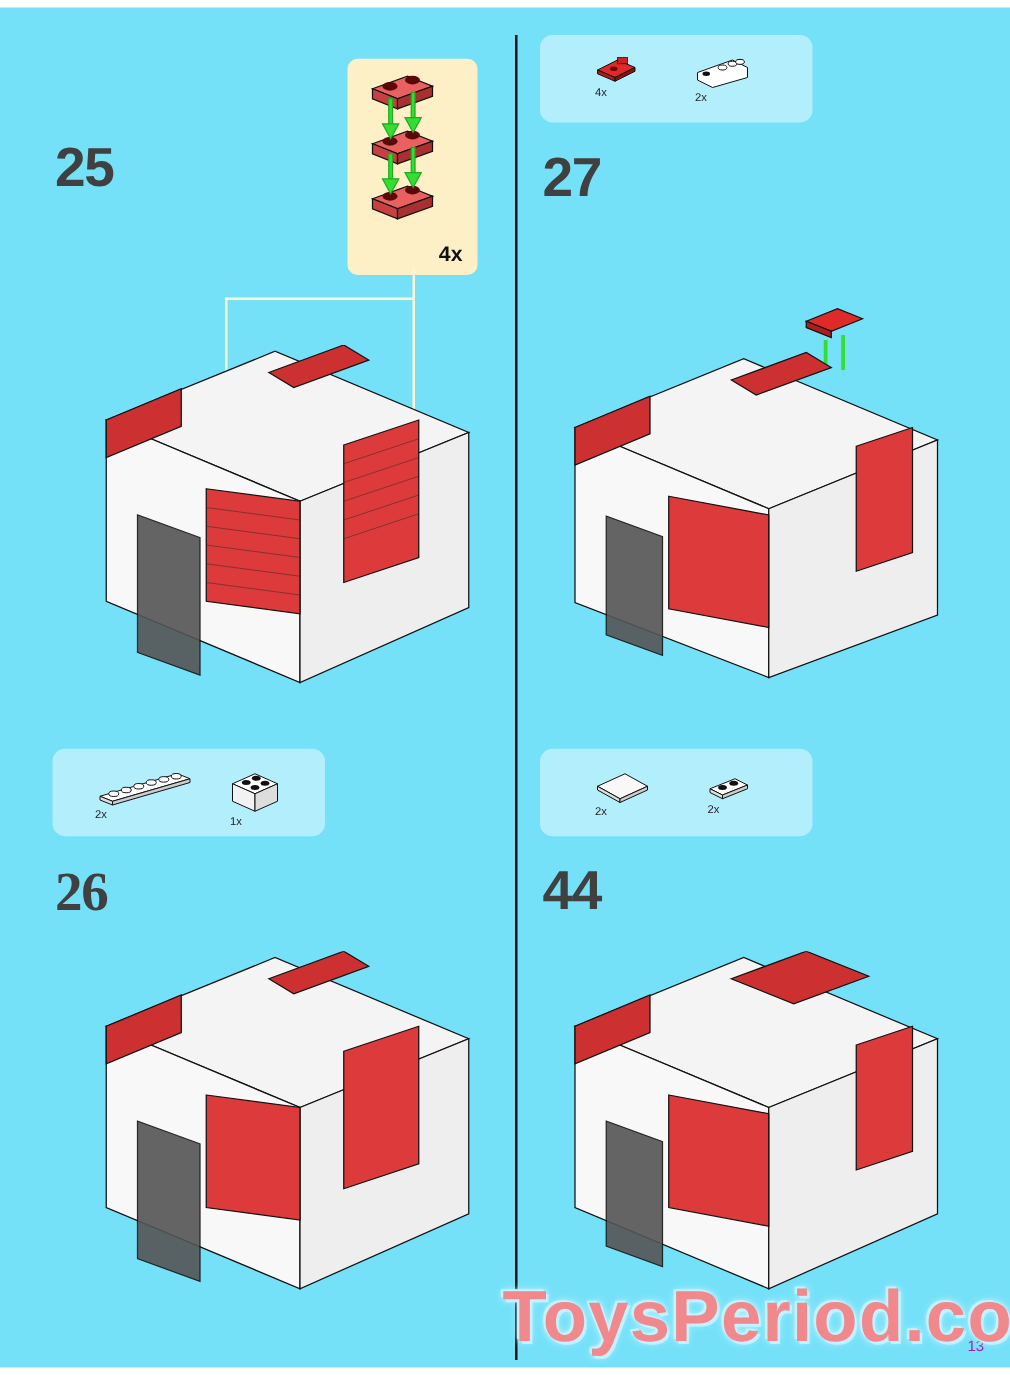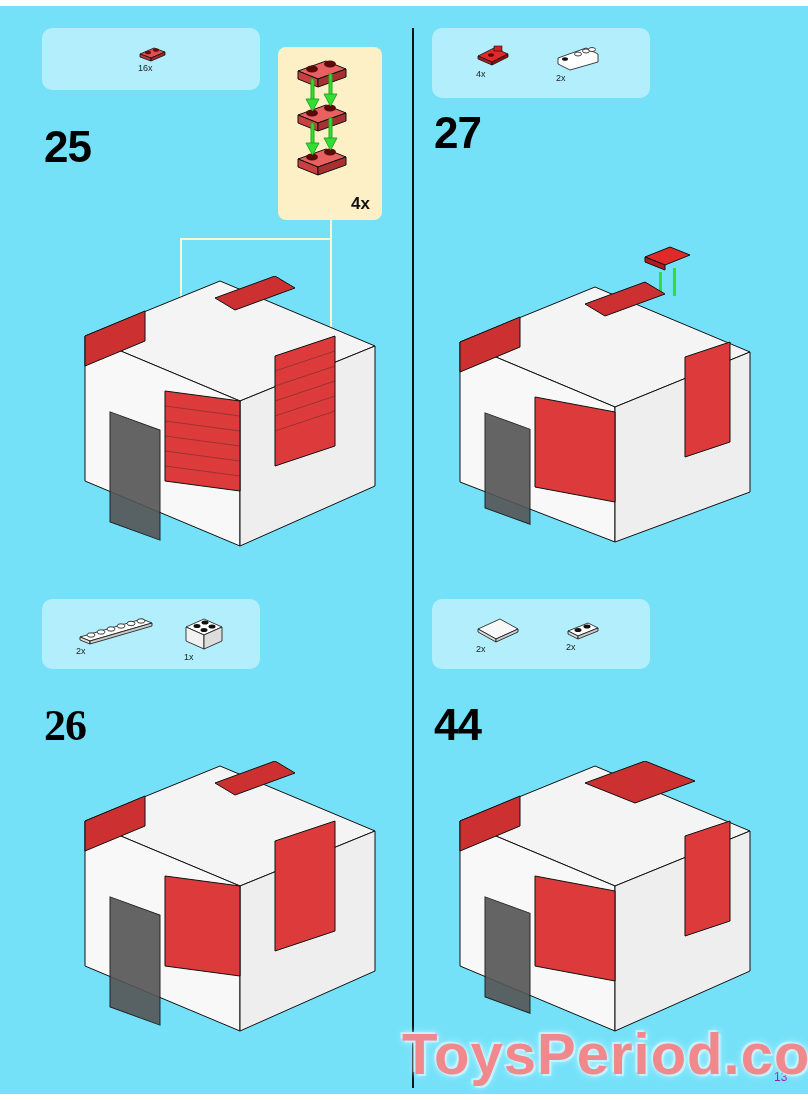--- a/index.html
+++ b/index.html
@@ -2,48 +2,36 @@
 <html><head>
 <meta charset="utf-8">
 <style>
   html,body{margin:0;padding:0;}
   body{width:808px;height:1100px;background:#ffffff;position:relative;overflow:hidden;font-family:"Liberation Sans",sans-serif;}
   .page{position:absolute;left:0;top:6px;width:808px;height:1088px;background:#74e1f9;}
   .divider{position:absolute;left:412px;top:22px;width:2px;height:1060px;background:#111;}
   .parts-box{position:absolute;background:#b3eefc;border-radius:10px;}
   .part{position:absolute;display:flex;flex-direction:column;align-items:flex-start;}
   .qty{font-size:9px;color:#222;margin-top:1px;}
-  .step-num{position:absolute;font-weight:bold;font-size:44px;color:#000000;letter-spacing:-1px;margin-top:12px;}
+  .step-num{position:absolute;font-weight:bold;font-size:44px;color:#404040;letter-spacing:-1px;}
   .subassy{position:absolute;left:278px;top:41px;width:104px;height:173px;background:#fdf0c6;border-radius:8px;}
   .subassy .mult{position:absolute;right:12px;bottom:6px;font-weight:bold;font-size:17px;color:#111;}
   .model{position:absolute;}
   .callout-line{position:absolute;background:#fdf4d4;}
   .watermark{position:absolute;left:402px;top:1020px;font-weight:bold;font-size:58px;color:#f0888c;
      text-shadow:0 0 4px #c9f4ff,0 0 8px #c9f4ff,2px 2px 0 #bdefff,-2px -2px 0 #bdefff;letter-spacing:1px;}
   .page-num{position:absolute;left:774px;top:1064px;font-size:12px;color:#a21caf;}
 </style>
 </head>
 <body>
 
 <div class="page">
 
   <div class="divider"></div>
 
-  <div class="parts-box" style="left:42px;top:22px;width:218px;height:62px;">
-    <div class="part" style="left:96px;top:16px;">
-      <svg width="28" height="18" viewBox="0 0 28 18">
-        <polygon points="2,10 16,4 27,8 13,14" fill="#e05050" stroke="#111" stroke-width="0.8"></polygon>
-        <polygon points="2,10 13,14 13,17 2,13" fill="#c03838" stroke="#111" stroke-width="0.8"></polygon>
-        <polygon points="13,14 27,8 27,11 13,17" fill="#a02828" stroke="#111" stroke-width="0.8"></polygon>
-        <ellipse cx="10" cy="8.5" rx="3" ry="1.8" fill="#6a0a0a"></ellipse>
-        <ellipse cx="18" cy="6" rx="3" ry="1.8" fill="#6a0a0a"></ellipse>
-      </svg>
-      <span class="qty">16x</span>
-    </div>
-  </div>
 
   <div class="step-num" style="left:44px;top:104px;">25</div>
 
   <div class="subassy">
     <svg width="104" height="150" viewBox="0 0 104 150" style="position:absolute;left:0;top:4px;">
       <g id="pl">
         <polygon points="20,20 48,10 68,18 40,28" fill="#e86060" stroke="#111" stroke-width="1"></polygon>
         <polygon points="20,20 40,28 40,36 20,28" fill="#c84040" stroke="#111" stroke-width="1"></polygon>
         <polygon points="40,28 68,18 68,26 40,36" fill="#a83030" stroke="#111" stroke-width="1"></polygon>
         <ellipse cx="34" cy="18" rx="6" ry="3.5" fill="#5a0808"></ellipse>
@@ -156,21 +144,21 @@
             <ellipse cx="22" cy="8" rx="3.5" ry="2"></ellipse>
             <ellipse cx="30" cy="5" rx="3.5" ry="2"></ellipse>
             <ellipse cx="36" cy="3.5" rx="3.5" ry="2"></ellipse>
           </g>
         <ellipse cx="9" cy="13" rx="3" ry="1.8" fill="#111"></ellipse>
       </svg>
       <span class="qty">2x</span>
     </div>
   </div>
 
-  <div class="step-num" style="left:434px;top:90px;">27</div>
+  <div class="step-num" style="left:434px;top:112px;">27</div>
 
   <svg class="model" style="left:455px;top:236px;" width="300" height="320" viewBox="0 0 300 320">
     <polygon points="190,15 215,5 235,13 210,23" fill="#e02a2a" stroke="#111"></polygon>
     <polygon points="190,15 210,23 210,28 190,20" fill="#b01c1c" stroke="#111"></polygon>
     <g fill="#33dd33">
         <rect x="204" y="30" width="3" height="24"></rect>
         <rect x="218" y="26" width="3" height="28"></rect>
       </g>
     <polygon points="5,100 140,45 295,110 160,165" fill="#f4f4f4" stroke="#111"></polygon>
     <polygon points="5,100 160,165 160,300 5,240" fill="#f8f8f8" stroke="#111"></polygon>

